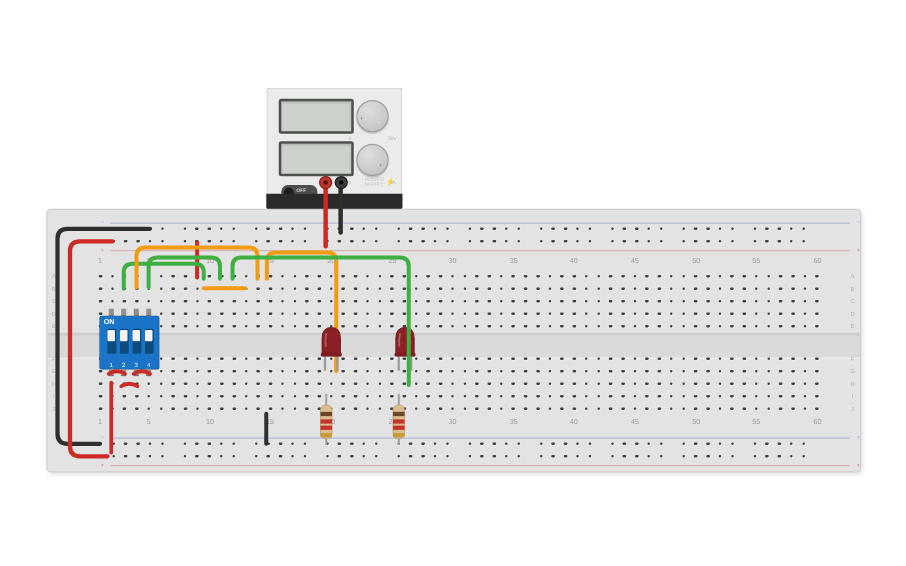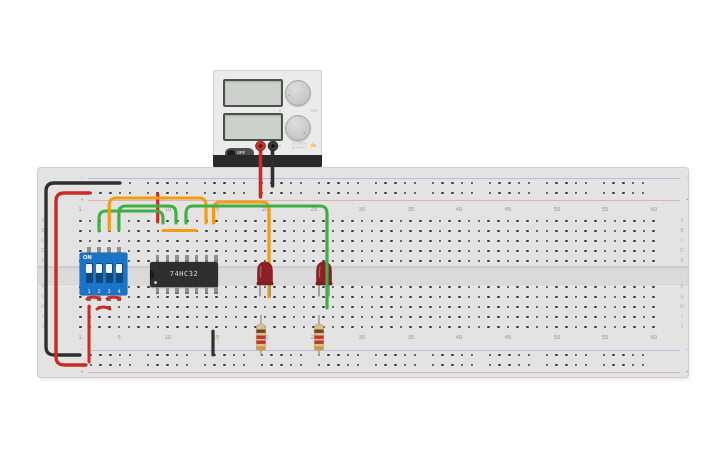--- a/index.html
+++ b/index.html
@@ -982,39 +982,20 @@
   <div class="dip-pin" style="left: 7.4px; top: -6px;"></div>
       <div class="dip-pin" style="left: 7.4px; top: 42px;"></div>
       <div class="dip-pin" style="left: 17.4px; top: -6px;"></div>
       <div class="dip-pin" style="left: 17.4px; top: 42px;"></div>
       <div class="dip-pin" style="left: 27.4px; top: -6px;"></div>
       <div class="dip-pin" style="left: 27.4px; top: 42px;"></div>
       <div class="dip-pin" style="left: 37.4px; top: -6px;"></div>
       <div class="dip-pin" style="left: 37.4px; top: 42px;"></div>
     </div>
 
-  <div class="ic" style="background: rgb(46, 46, 46);">
-    <div class="ic-notch"></div>
-    <div class="ic-dot"></div>
-    <div class="ic-label">74HC32</div>
-  <div class="ic-pin" style="left: 6px; top: -7px;"></div>
-      <div class="ic-pin" style="left: 6px; top: 25px;"></div>
-      <div class="ic-pin" style="left: 15.72px; top: -7px;"></div>
-      <div class="ic-pin" style="left: 15.72px; top: 25px;"></div>
-      <div class="ic-pin" style="left: 25.44px; top: -7px;"></div>
-      <div class="ic-pin" style="left: 25.44px; top: 25px;"></div>
-      <div class="ic-pin" style="left: 35.16px; top: -7px;"></div>
-      <div class="ic-pin" style="left: 35.16px; top: 25px;"></div>
-      <div class="ic-pin" style="left: 44.88px; top: -7px;"></div>
-      <div class="ic-pin" style="left: 44.88px; top: 25px;"></div>
-      <div class="ic-pin" style="left: 54.6px; top: -7px;"></div>
-      <div class="ic-pin" style="left: 54.6px; top: 25px;"></div>
-      <div class="ic-pin" style="left: 64.32px; top: -7px;"></div>
-      <div class="ic-pin" style="left: 64.32px; top: 25px;"></div>
-    </div>
 
   <svg class="overlay" viewBox="0 0 725 453">
 
     <g>
       <path d="M120,183 L54,183 Q46,183 46,191 L46,347 Q46,355 54,355 L80,355" fill="none" stroke-width="3.4" stroke-linecap="round" stroke="#2f2f2f"></path>
     </g>
     <g>
       <path d="M90,193 L64,193 Q56,193 56,201 L56,357 Q56,365 64,365 L86,365" fill="none" stroke-width="3.4" stroke-linecap="round" stroke="#cc2a24"></path>
     </g>
     <g>

